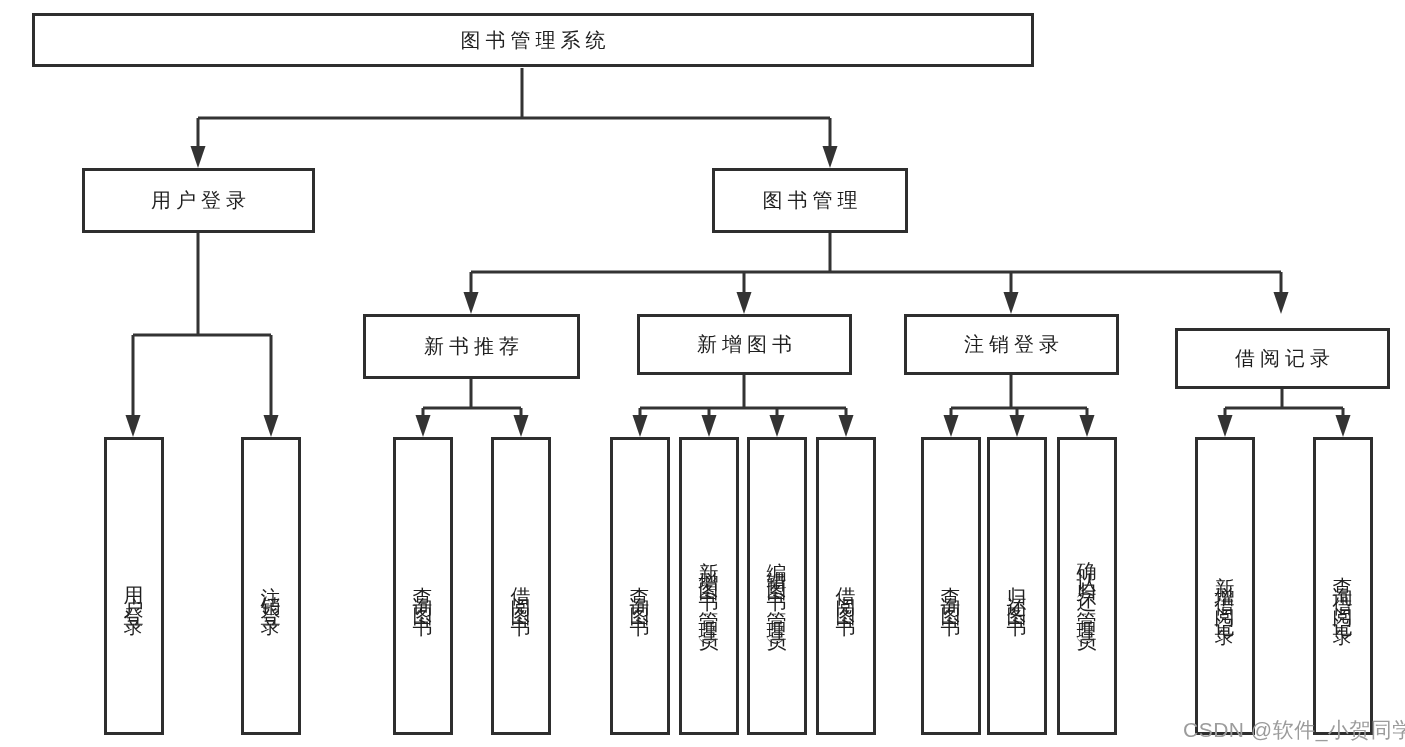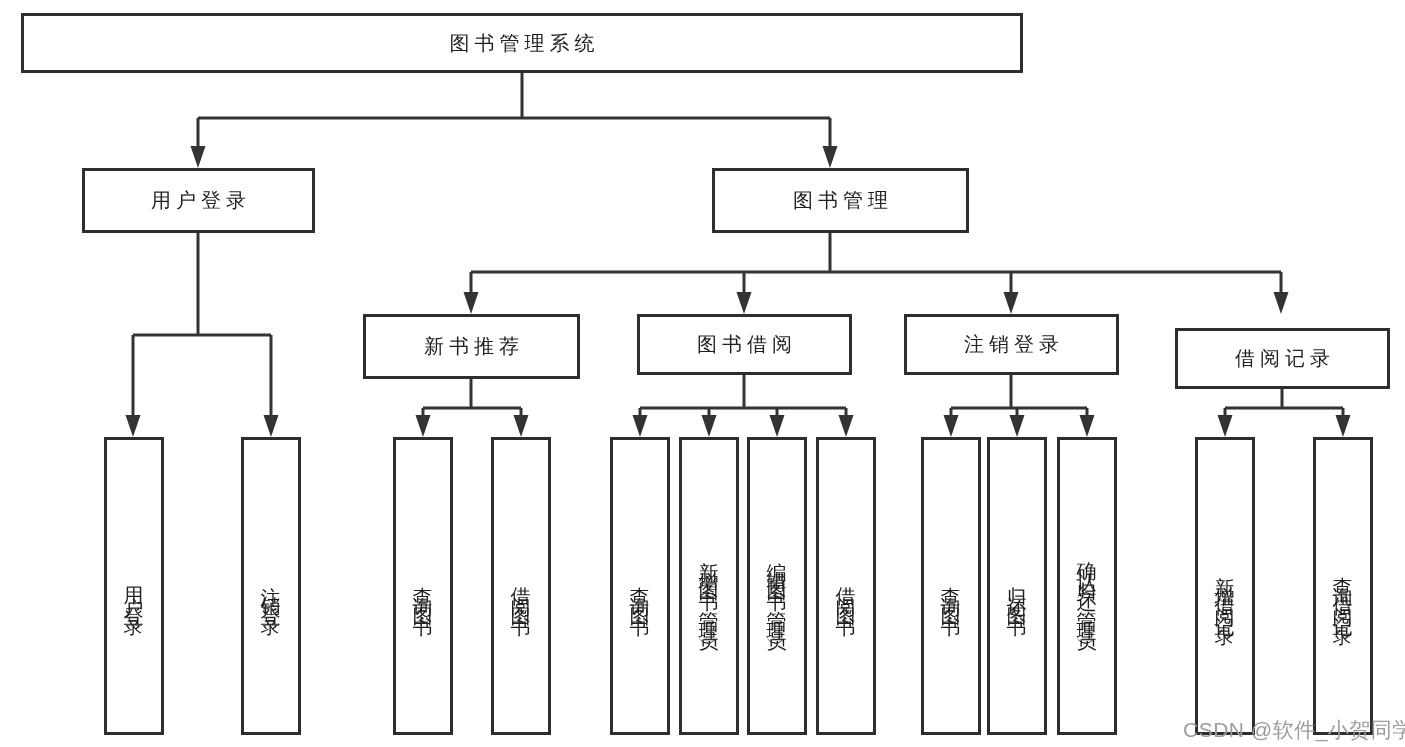--- a/index.html
+++ b/index.html
@@ -67,36 +67,36 @@
       <polygon points="769.5,415 784.5,415 777,437"></polygon>
       <polygon points="838.5,415 853.5,415 846,437"></polygon>
       <polygon points="943.5,415 958.5,415 951,437"></polygon>
       <polygon points="1009.5,415 1024.5,415 1017,437"></polygon>
       <polygon points="1079.5,415 1094.5,415 1087,437"></polygon>
       <polygon points="1217.5,415 1232.5,415 1225,437"></polygon>
       <polygon points="1335.5,415 1350.5,415 1343,437"></polygon>
     </g>
   </svg>
 
-  <div class="box" style="left:21px;top:13px;width:1002px;height:60px">
+  <div class="box" style="left:32px;top:13px;width:1002px;height:54px">
     <span class="hlbl">图书管理系统</span>
   </div>
 
   <div class="box" style="left:82px;top:168px;width:233px;height:65px">
     <span class="hlbl">用户登录</span>
   </div>
-  <div class="box" style="left:712px;top:168px;width:257px;height:65px">
+  <div class="box" style="left:712px;top:168px;width:196px;height:65px">
     <span class="hlbl">图书管理</span>
   </div>
 
   <div class="box" style="left:363px;top:314px;width:217px;height:65px">
     <span class="hlbl">新书推荐</span>
   </div>
   <div class="box" style="left:637px;top:314px;width:215px;height:61px">
-    <span class="hlbl">图书借阅</span>
+    <span class="hlbl">新增图书</span>
   </div>
   <div class="box" style="left:904px;top:314px;width:215px;height:61px">
     <span class="hlbl">注销登录</span>
   </div>
   <div class="box" style="left:1175px;top:328px;width:215px;height:61px">
     <span class="hlbl">借阅记录</span>
   </div>
 
   <div class="box" style="left:104px;top:437px;width:60px;height:298px">
     <span class="vlbl">用户登录</span>

